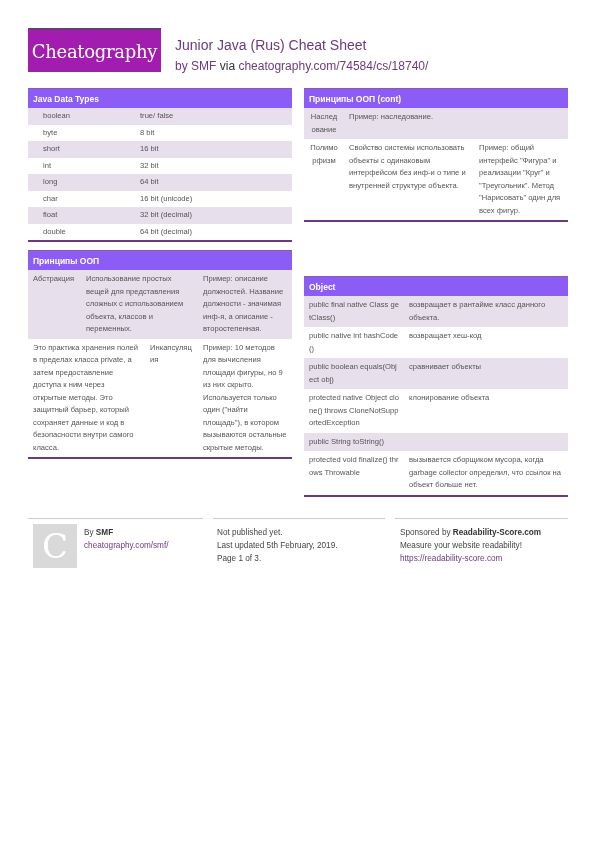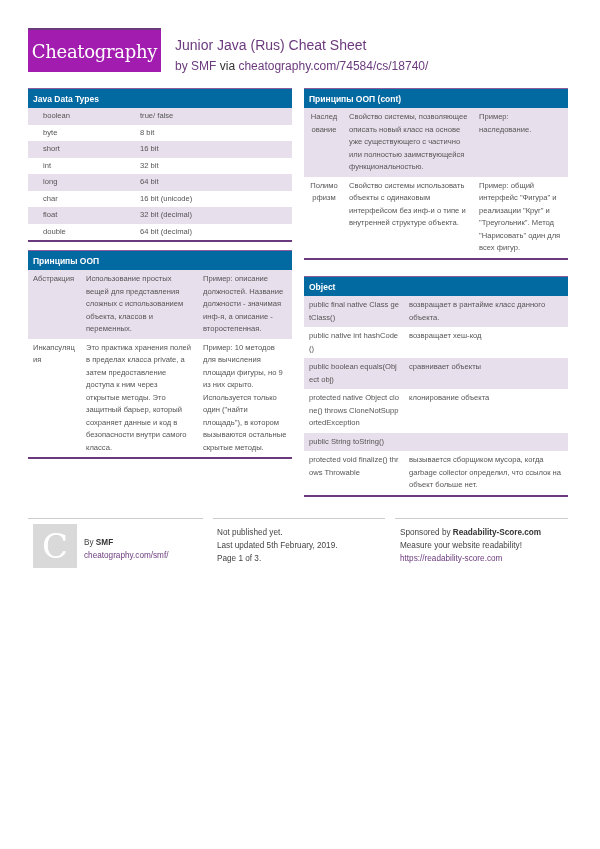--- a/index.html
+++ b/index.html
@@ -10,21 +10,21 @@
     position: absolute; left: 28px; top: 28px; width: 133px; height: 44px;
     background: #a21caf; border-top: 2px solid #6b3a7d;
     color: #fff; font-family: "DejaVu Serif", serif; font-size: 18px;
     display: flex; align-items: center; justify-content: center; letter-spacing: -0.3px;
   }
   .head-title { position: absolute; left: 175px; top: 37px; font-size: 14px; color: #6b3a7d; }
   .head-sub { position: absolute; left: 175px; top: 53px; font-size: 12px; color: #6b3a7d; margin-top: 6px; }
 
   .box { position: absolute; }
   .box-header {
-    background: #0369a1; color: #fff; font-weight: bold; font-size: 8.5px;
+    background: #8b5cf6; color: #fff; font-weight: bold; font-size: 8.5px;
     height: 20px; display: flex; align-items: center; padding-left: 5px;
     border-top: 1px solid #8c5c9e;
   }
   .box-bottom { height: 2px; background: #6b3a7d; }
   .row { display: flex; font-size: 7.6px; line-height: 12.5px; color: #555; }
   .row.odd { background: #e8dfec; }
   .row.even { background: #ffffff; }
   .cell { padding: 3px 5px; }
 
   .dt .row { height: 16.5px; align-items: center; }
@@ -106,34 +106,33 @@
 
 <div class="box oop" style="left:28px; top:250px; width:264px;">
   <div class="box-header">Принципы ООП</div>
   <div id="oop-rows">
       <div class="row odd">
         <div class="cell c1">Абстракция</div>
         <div class="cell c2">Использование простых вещей для представления сложных с использованием объекта, классов и переменных.</div>
         <div class="cell c3">Пример: описание должностей. Название должности - значимая инф-я, а описание - второстепенная.</div>
       </div>
       <div class="row even">
+        <div class="cell c2">Это практика хранения полей в пределах класса private, а затем предоставление доступа к ним через открытые методы. Это защитный барьер, который сохраняет данные и код в безопасности внутри самого класса.</div>
         <div class="cell c1">Инкапсуляция</div>
-        <div class="cell c2">Это практика хранения полей в пределах класса private, а затем предоставление доступа к ним через открытые методы. Это защитный барьер, который сохраняет данные и код в безопасности внутри самого класса.</div>
         <div class="cell c3">Пример: 10 методов для вычисления площади фигуры, но 9 из них скрыто. Используется только один ("найти площадь"), в котором вызываются остальные скрытые методы.</div>
       </div>
     </div>
   <div class="box-bottom"></div>
 </div>
 
 <div class="box oopc" style="left:304px; top:88px; width:264px;">
   <div class="box-header">Принципы ООП (cont)</div>
   <div id="oopc-rows">
       <div class="row odd">
         <div class="cell c1">Наследование</div>
-        <div class="cell c2">Свойство системы, позволяющее описать новый класс на основе уже существующего с частично или полностью заимствующейся функциональностью.</div>
         <div class="cell c3">Пример: наследование.</div>
       </div>
       <div class="row even">
         <div class="cell c1">Полиморфизм</div>
         <div class="cell c2">Свойство системы использовать объекты с одинаковым интерфейсом без инф-и о типе и внутренней структуре объекта.</div>
         <div class="cell c3">Пример: общий интерфейс "Фигура" и реализации "Круг" и "Треугольник". Метод "Нарисовать" один для всех фигур.</div>
       </div>
     </div>
   <div class="box-bottom"></div>
 </div>
@@ -166,21 +165,21 @@
       </div>
     </div>
   <div class="box-bottom"></div>
 </div>
 
 <div class="foot-line" style="left:28px; width:175px;"></div>
 <div class="foot-line" style="left:213px; width:172px;"></div>
 <div class="foot-line" style="left:395px; width:173px;"></div>
 
 <div class="avatar">C</div>
-<div class="ft" style="left:84px; top:526px;margin-top:10px;">
+<div class="ft" style="left:84px; top:526px;">
   <div><span>By</span> <b>SMF</b></div>
   <div class="link">cheatography.com/smf/</div>
 </div>
 <div class="ft" style="left:217px; top:526px;">
   <div>Not published yet.</div>
   <div>Last updated 5th February, 2019.</div>
   <div>Page 1 of 3.</div>
 </div>
 <div class="ft" style="left:400px; top:526px;">
   <div><span>Sponsored by</span> <b>Readability-Score.com</b></div>

